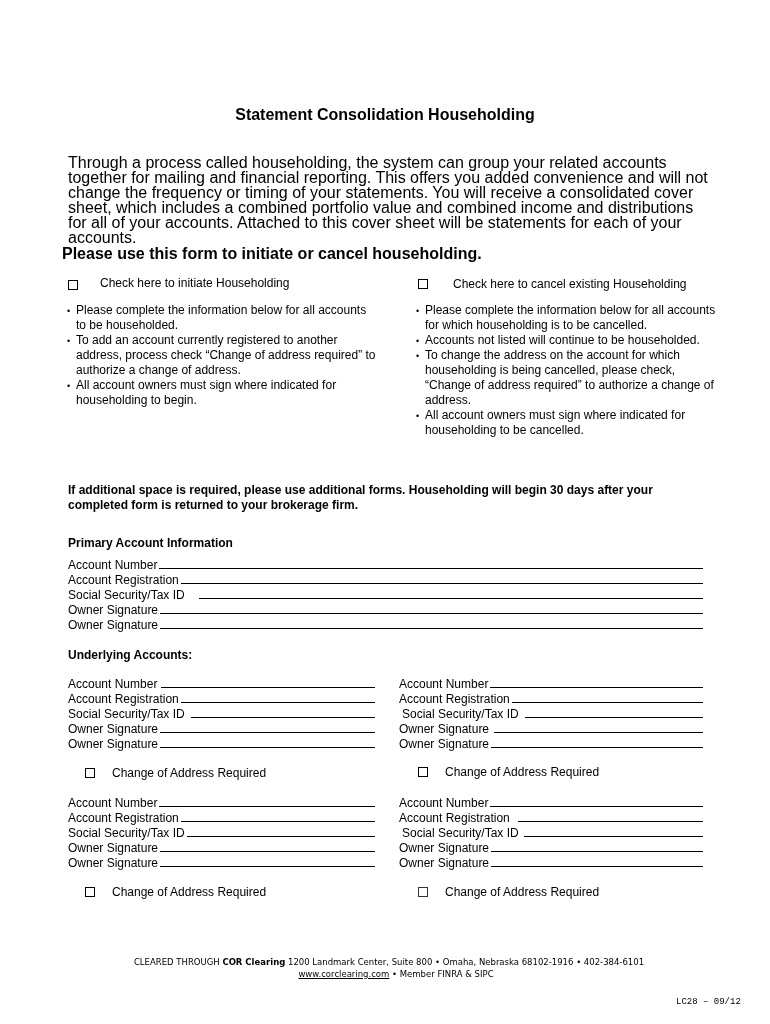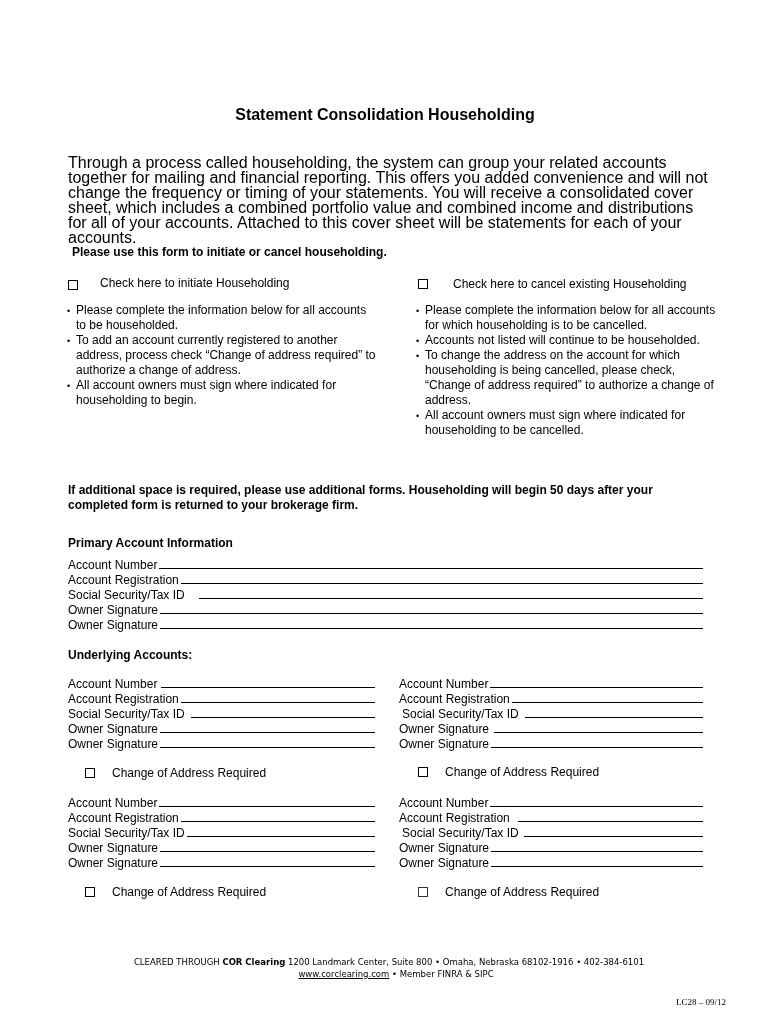--- a/index.html
+++ b/index.html
@@ -1,36 +1,36 @@
 <!DOCTYPE html>
 <html><head>
 <meta charset="utf-8">
 <style>
   html, body { margin: 0; padding: 0; background: #ffffff; }
   body { width: 770px; height: 1024px; position: relative; overflow: hidden;
          font-family: "Liberation Sans", sans-serif; color: #000; font-size: 12px; }
   .abs { position: absolute; }
   .title { left: 0; width: 770px; top: 106px; text-align: center; font-weight: bold; font-size: 16px; }
   .intro { left: 68px; top: 155px; width: 640px; line-height: 15px; font-size: 16px; }
-  .please { left: 72px; top: 245px; font-weight: bold; font-size: 12px; text-align: center; }
+  .please { left: 62px; top: 245px; font-weight: bold; font-size: 16px; text-align: center; }
   .cb { display: inline-block; width: 10px; height: 10px; border: 1.6px solid #000; box-sizing: border-box; background: #fff; }
   .opt-label { font-size: 12px; }
   .bullets { font-size: 12px; line-height: 15px; margin: 0; padding: 0; list-style: none; }
   .bullets li { position: relative; padding-left: 9px; }
   .bullets li::before { content: "\2022"; position: absolute; left: 0; font-size: 9px; top: 1px; }
   .note { left: 68px; top: 483px; width: 640px; font-weight: bold; line-height: 15px; font-size: 12px; }
   .section-h { font-weight: bold; font-size: 12px; }
   .field { position: absolute; display: flex; align-items: flex-end; height: 15px; font-size: 12px; }
   .field .lbl { white-space: nowrap; text-align: right; }
   .field .line { flex: 1; border-bottom: 1px solid #000; margin-left: 2px; margin-bottom: 3px; height: 0; }
   .coa { position: absolute; display: flex; align-items: center; font-size: 12px; }
   .coa .cb { margin-right: 17px; }
   .footer { left: 4px; width: 770px; top: 956px; text-align: center; font-family: "DejaVu Sans", sans-serif; font-size: 8.5px; line-height: 12px; }
   .footer a { color: #000; text-decoration: underline; }
-  .formno { left: 676px; top: 997px; font-family: Liberation Serif, serif; font-size: 9px; }
+  .formno { left: 676px; top: 997px; font-family: Liberation Mono, monospace; font-size: 9px; }
 </style>
 </head>
 <body>
 
 <div class="abs title">Statement Consolidation Householding</div>
 
 <div class="abs intro">Through a process called householding, the system can group your related accounts together for mailing and financial reporting.  This offers you added convenience and will not change the frequency or timing of your statements.  You will receive a consolidated cover sheet, which includes a combined portfolio value and combined income and distributions for all of your accounts.  Attached to this cover sheet will be statements for each of your accounts.</div>
 
 <div class="abs please">Please use this form to initiate or cancel householding.</div>
 
@@ -48,21 +48,21 @@
   <span class="cb"></span>
   <span class="opt-label" style="margin-left:25px;">Check here to cancel existing Householding</span>
 </div>
 <ul class="abs bullets" style="left:416px; top:303px; width:305px;">
   <li>Please complete the information below for all accounts for which householding is to be cancelled.</li>
   <li>Accounts not listed will continue to be householded.</li>
   <li>To change the address on the account for which householding is being cancelled, please check, “Change of address required” to authorize a change of address.</li>
   <li>All account owners must sign where indicated for householding to be cancelled.</li>
 </ul>
 
-<div class="abs note">If additional space is required, please use additional forms.  Householding will begin 50 days after your completed form is returned to your brokerage firm.</div>
+<div class="abs note">If additional space is required, please use additional forms.  Householding will begin 30 days after your completed form is returned to your brokerage firm.</div>
 
 <div class="abs section-h" style="left:68px; top:536px;">Primary Account Information</div>
 
 <div class="field" style="left:68px; top:557px; width:635px;">
   <span class="lbl">Account Number</span>
     <span class="line"></span>
 </div>
 <div class="field" style="left:68px; top:572px; width:635px;">
   <span class="lbl">Account Registration</span>
     <span class="line"></span>

